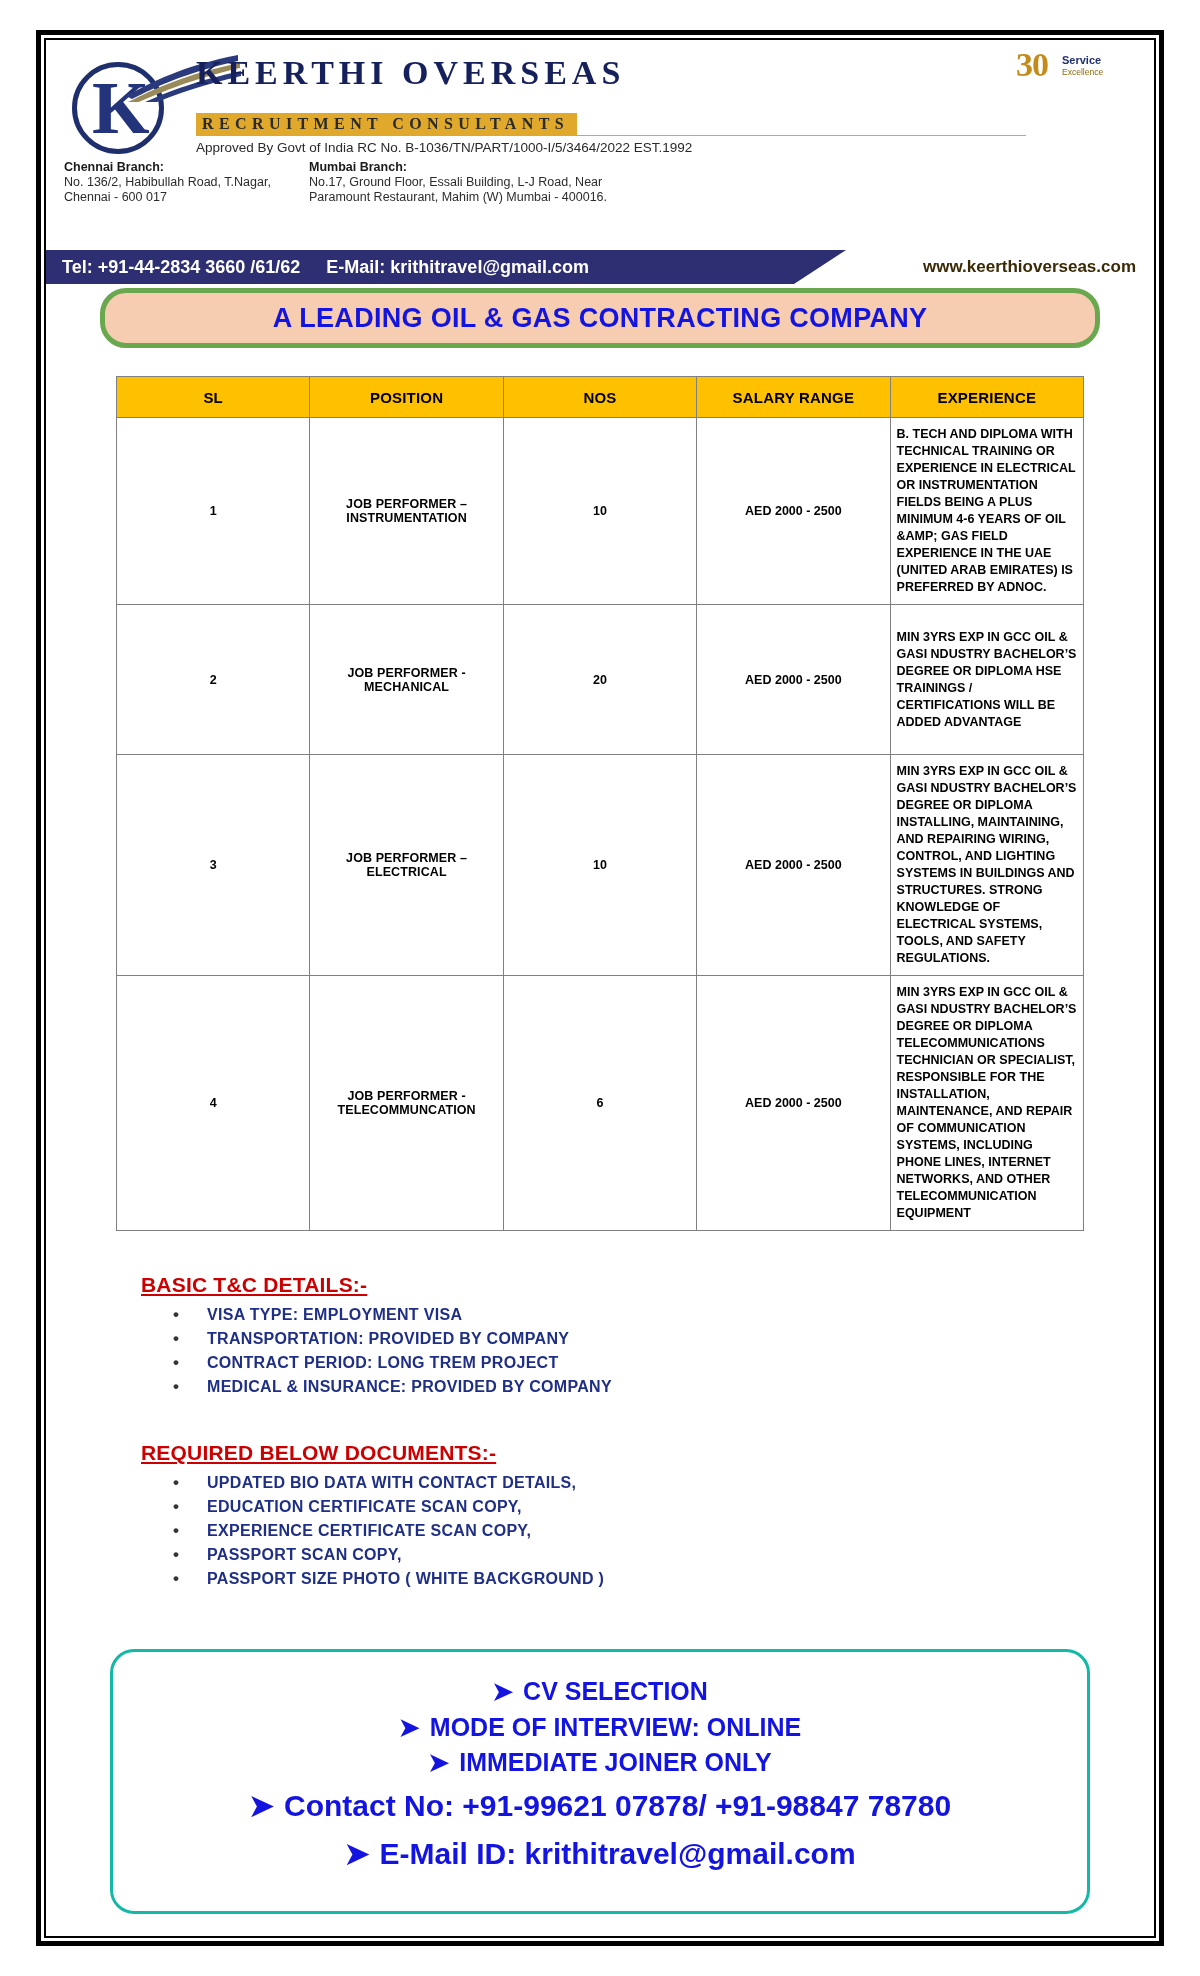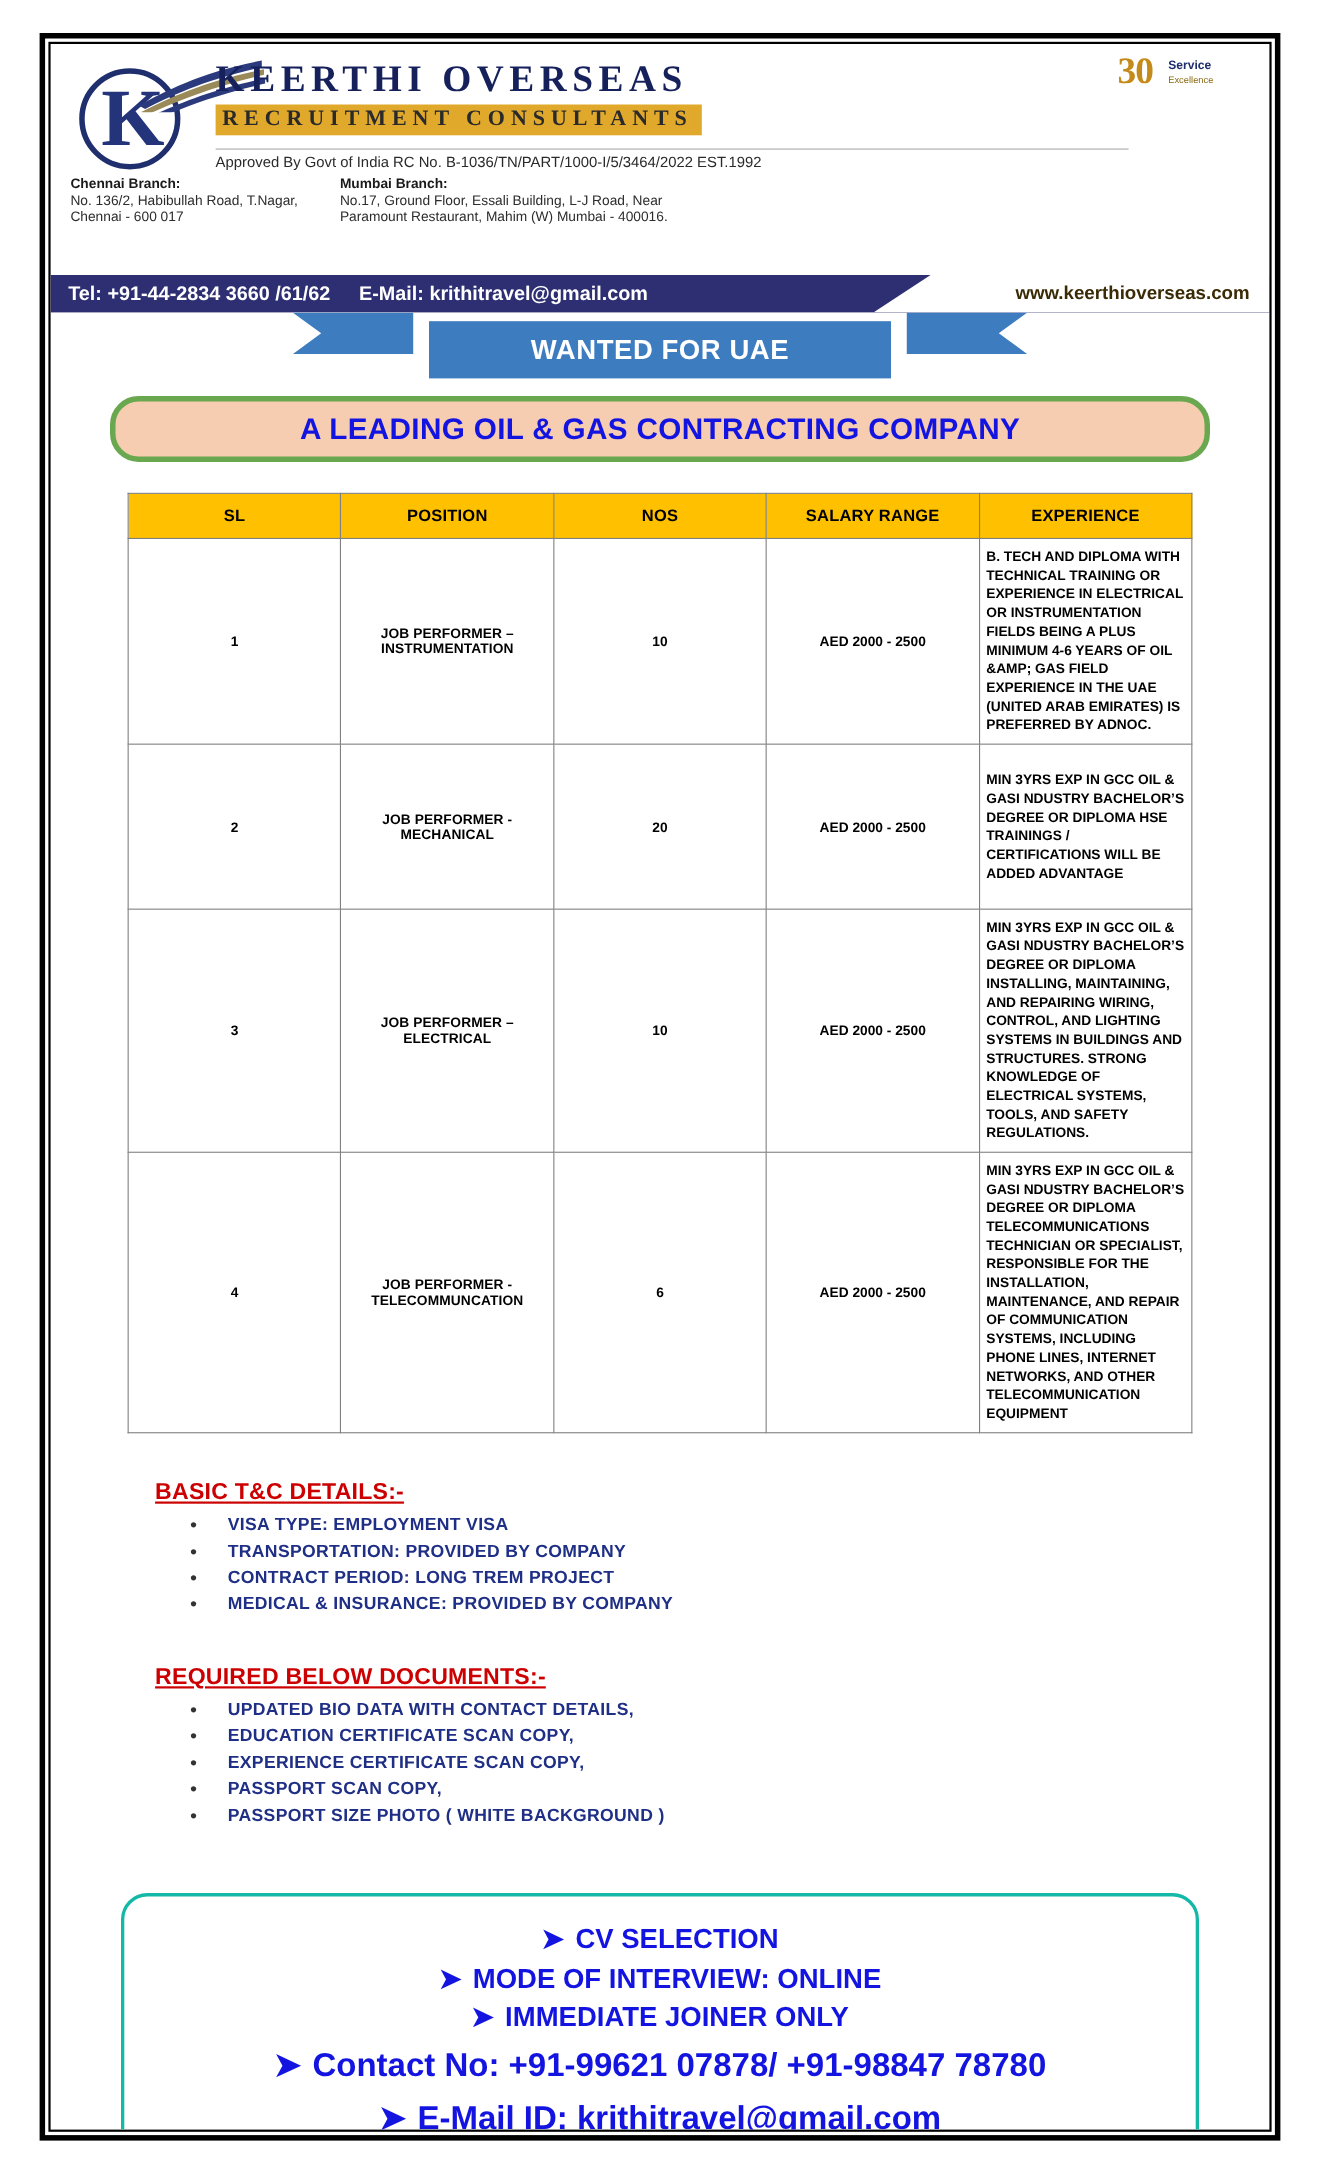--- a/index.html
+++ b/index.html
@@ -87,26 +87,26 @@
   }
   .brand-name {
     font-family: Liberation Serif, serif;
     font-size: 34px;
     font-weight: bold;
     letter-spacing: 5px;
     color: #16215c;
     line-height: 38px;
   }
   .brand-sub {
-    margin-top: 3px;
+    margin-top: 21px;
     display: inline-block;
     background: #e0a92b;
     color: #2a2a2a;
     font-family: "Liberation Serif", serif;
-    font-size: 20px;
+    font-size: 16px;
     font-weight: bold;
     letter-spacing: 5.4px;
     padding: 2px 8px 3px 6px;
   }
   .approved-line {
     position: absolute;
     left: 150px;
     top: 95px;
     width: 830px;
     font-size: 13.5px;
@@ -380,27 +380,20 @@
     </div>
 
     <div class="contact-bar">
       <span class="tel">Tel: +91-44-2834 3660 /61/62</span>
       <span class="eml">E-Mail: krithitravel@gmail.com</span>
       <div class="gold-wedge">
         <span class="site">www.keerthioverseas.com</span>
       </div>
     </div>
 
-    <div class="ribbon-wrap">
-      <div class="ribbon-tail left"></div>
-      <div class="ribbon-tail right"></div>
-      <div class="ribbon">
-        <span class="ribbon-text">WANTED FOR UAE</span>
-      </div>
-    </div>
 
     <div class="company-pill">
       <span class="company-pill-text">A LEADING OIL &amp; GAS CONTRACTING COMPANY</span>
     </div>
 
     <div class="table-wrap">
       <table class="jobs">
         <thead>
           <tr>
             <th>SL</th>

